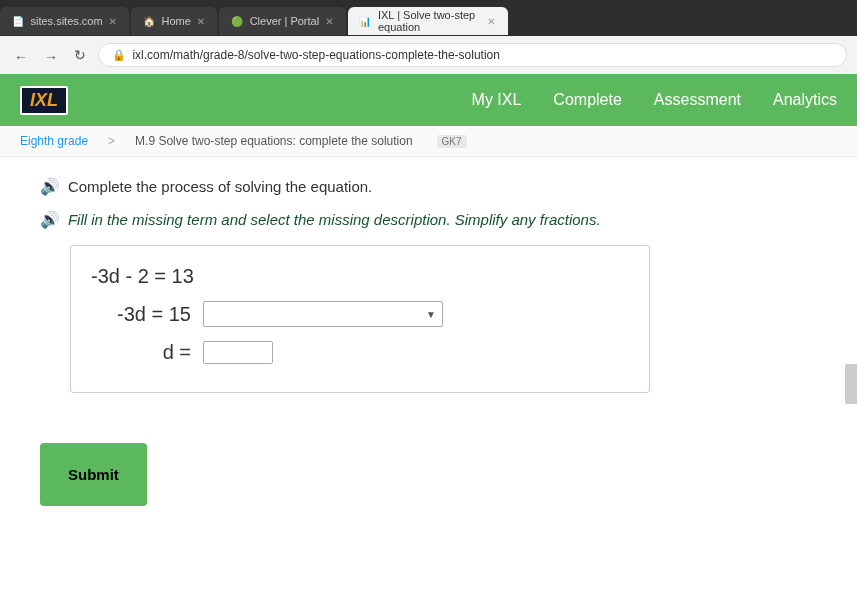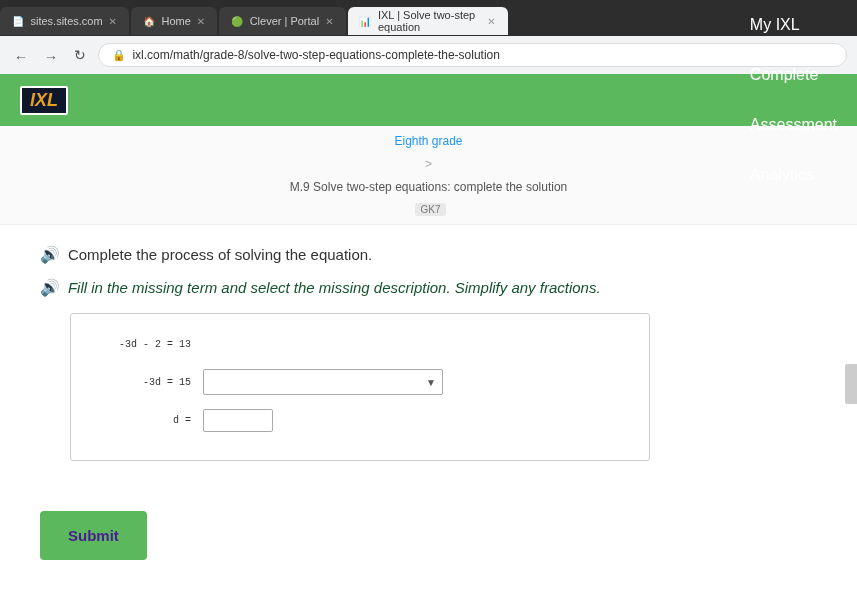--- a/index.html
+++ b/index.html
@@ -117,45 +117,43 @@
       font-style: italic;
       margin-right: 20px;
     }
 
     .ixl-logo span {
       color: #e8a020;
     }
 
     .ixl-nav {
       display: flex;
-      align-items: flex-start;
+      align-items: center;
       gap: 32px;
       margin-left: auto;
-      flex-direction: column;
     }
 
     .ixl-nav-item {
       color: white;
       font-size: 16px;
       font-weight: 500;
       cursor: pointer;
       text-decoration: none;
     }
 
     
     .breadcrumb {
       padding: 8px 20px;
       font-size: 12px;
       color: #555;
       display: flex;
       align-items: center;
-      gap: 9px;
+      gap: 20px;
       border-bottom: 1px solid #eee;
       background: #fafafa;
-      flex-direction: column;
     }
 
     .breadcrumb-link {
       color: #2196F3;
       cursor: pointer;
     }
 
     .breadcrumb-sep {
       color: #aaa;
     }
@@ -212,22 +210,22 @@
     .equation-row {
       display: flex;
       align-items: center;
       margin-bottom: 10px;
       min-height: 28px;
     }
 
     .equation-label {
       min-width: 100px;
       text-align: right;
-      font-family: Liberation Mono, monospace;
-      font-size: 10px;
+      font-family: Liberation Sans, sans-serif;
+      font-size: 20px;
       color: #333;
     }
 
     .dropdown-input {
       border: 1px solid #aaa;
       border-radius: 2px;
       padding: 3px 6px;
       font-size: 13px;
       color: #333;
       width: 240px;
@@ -261,24 +259,24 @@
       font-style: italic;
     }
 
     
     .submit-area {
       padding: 30px 40px;
     }
 
     .submit-btn {
       background: #5cb85c;
-      color: #4c1d95;
+      color: #000000;
       border: none;
       border-radius: 4px;
-      padding: 16px 28px;
+      padding: 23px 28px;
       font-size: 15px;
       font-weight: 600;
       cursor: pointer;
     }
 
     
     .side-panel-hint {
       position: absolute;
       right: 0;
       top: 290px;

